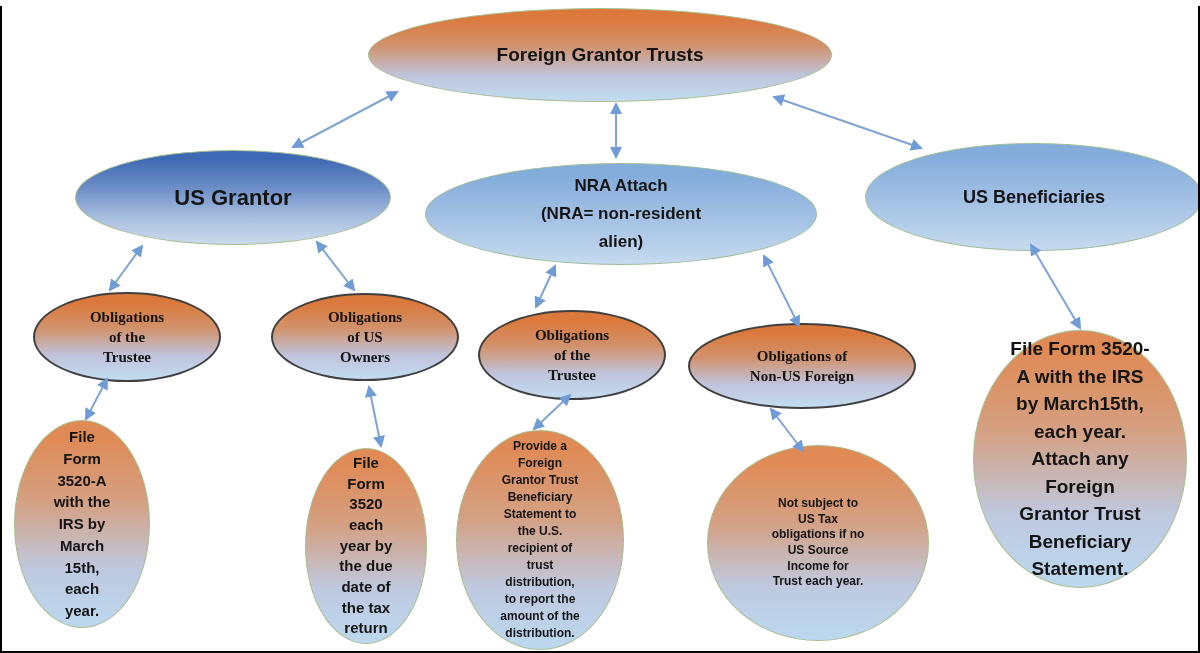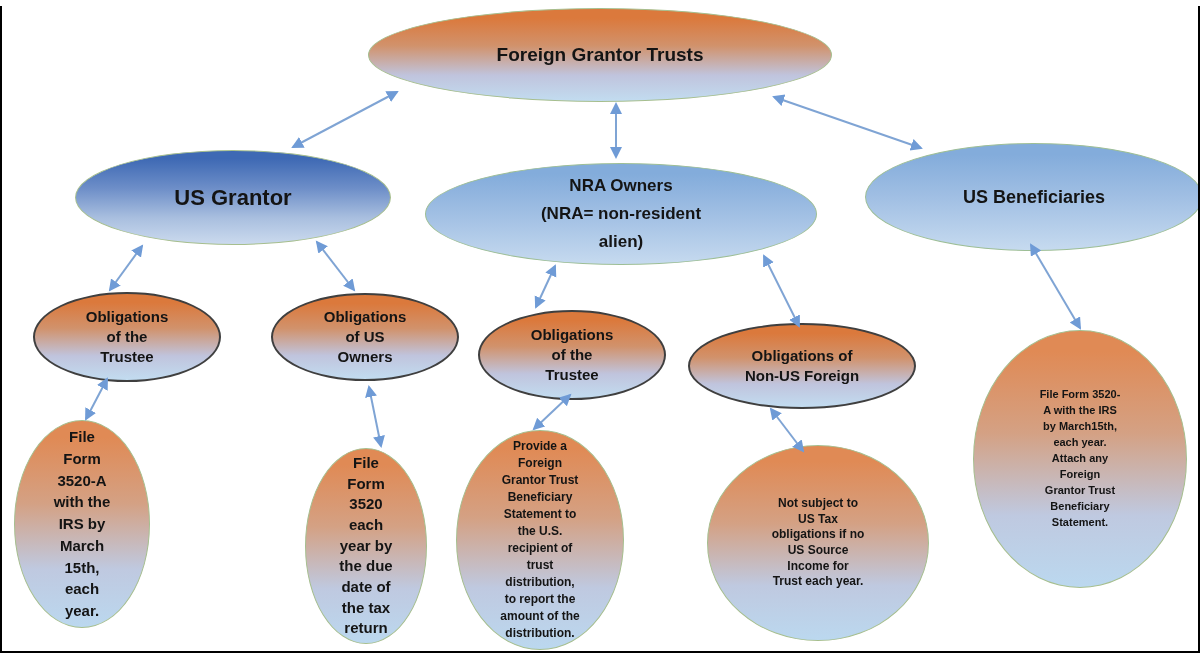--- a/index.html
+++ b/index.html
@@ -28,36 +28,36 @@
     border:1px solid #A6BE8E;
   }
   .grad-blue-dark{
     background:linear-gradient(180deg,#3E69B4 8%,#6D8EC8 40%,#A9BFDF 72%,#CBDAEE 100%);
     border:1px solid #A6BE8E;
   }
   .grad-blue-light{
     background:linear-gradient(180deg,#83ACDB 10%,#9FBEE3 48%,#C6DAEF 100%);
     border:1px solid #9DBE96;
   }
-  .b-dark{border:2px solid #3F3F3F;}
+  .b-dark{border:2px solid #3F3F3F;font-family:Liberation Serif, serif;}
 
   
   #n-foreign{left:368px;top:8px;width:464px;height:94px;font-size:19px;}
   #n-usgrantor{left:75px;top:150px;width:316px;height:95px;font-size:22px;}
   #n-nra{left:425px;top:163px;width:392px;height:102px;font-size:17px;line-height:1.65;}
   #n-usbenef{left:865px;top:143px;width:338px;height:108px;font-size:18px;}
   #n-ob-trustee-us{left:33px;top:292px;width:188px;height:90px;font-size:15px;line-height:1.35;}
   #n-ob-usowners{left:271px;top:293px;width:188px;height:88px;font-size:15px;line-height:1.35;}
   #n-ob-trustee-nra{left:478px;top:310px;width:188px;height:90px;font-size:15px;line-height:1.35;}
   #n-ob-nonus{left:688px;top:323px;width:228px;height:86px;font-size:15px;line-height:1.35;}
   #n-file3520a{left:14px;top:420px;width:136px;height:208px;font-size:15px;line-height:1.45;}
   #n-file3520{left:305px;top:448px;width:122px;height:196px;font-size:15px;line-height:1.38;}
   #n-provide{left:456px;top:430px;width:168px;height:220px;font-size:12px;line-height:1.42;align-items:center;}
   #n-notsubject{left:707px;top:445px;width:222px;height:196px;font-size:12px;line-height:1.3;}
-  #n-beneffile{left:973px;top:330px;width:214px;height:258px;font-size:11px;line-height:1.45;}
+  #n-beneffile{left:973px;top:330px;width:214px;height:258px;font-size:19px;line-height:1.45;}
 
   #arrows{position:absolute;left:0;top:0;z-index:5;pointer-events:none;}
   #arrows line{stroke:#7FA4D4;stroke-width:2;}
 </style>
 </head>
 <body>
 
 <div id="stage">
 
   <svg id="arrows" width="1200" height="653">
@@ -82,21 +82,21 @@
 
   <div id="n-foreign" class="node grad-orange">
     <span>Foreign Grantor Trusts</span>
   </div>
 
   <div id="n-usgrantor" class="node grad-blue-dark">
     <span>US Grantor</span>
   </div>
 
   <div id="n-nra" class="node grad-blue-light">
-    <span>NRA Owners
+    <span>NRA Attach
 (NRA= non-resident
 alien)</span>
   </div>
 
   <div id="n-usbenef" class="node grad-blue-light">
     <span>US Beneficiaries</span>
   </div>
 
   <div id="n-ob-trustee-us" class="node grad-orange b-dark">
     <span>Obligations

